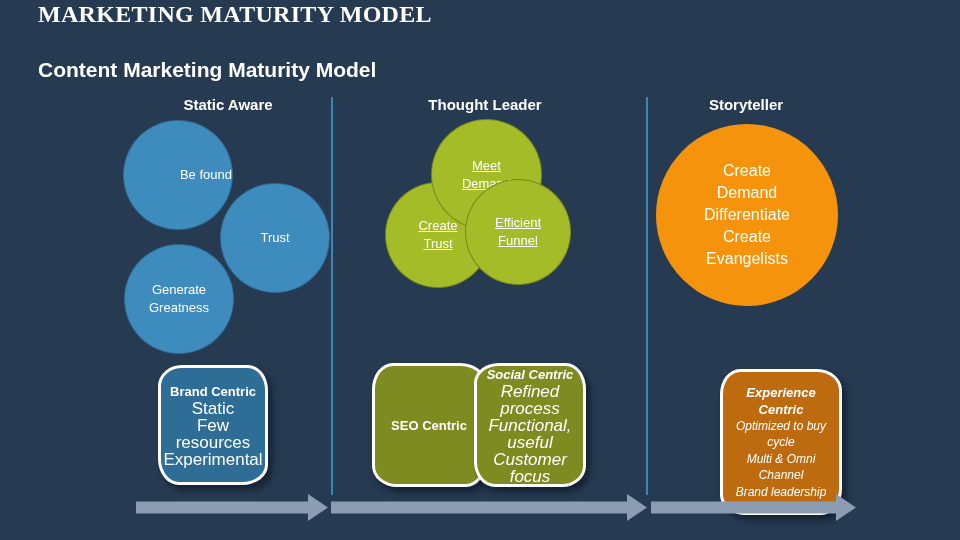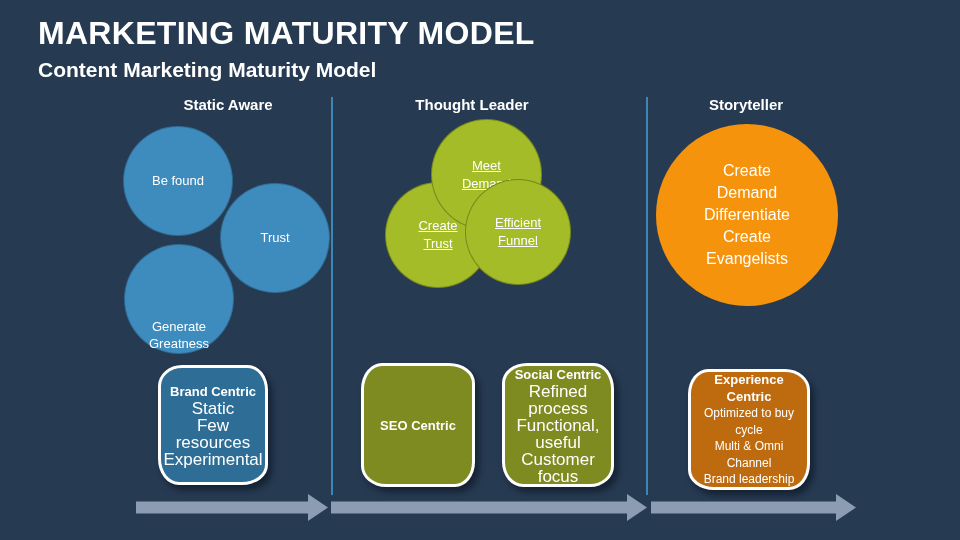--- a/index.html
+++ b/index.html
@@ -15,67 +15,67 @@
     --text:#FFFFFF;
   }
   *{margin:0;padding:0;box-sizing:border-box;}
   html,body{background:#111;}
   .slide{
     position:relative;width:960px;height:540px;background:var(--bg);
     font-family:"Liberation Sans","DejaVu Sans",sans-serif;color:var(--text);
     overflow:hidden;
   }
   .title{
-    position:absolute;left:38px;top:15px;font-size:32px;font-weight:bold;
-    letter-spacing:0.3px;white-space:nowrap;
+    position:absolute;left:38px;top:1px;font-size:24px;font-weight:bold;
+    letter-spacing:0.3px;white-space:nowrap;font-family:Liberation Serif, serif;
   }
   .subtitle{
     position:absolute;left:38px;top:58px;font-size:21px;font-weight:bold;
     white-space:nowrap;
   }
   .col-header{
     position:absolute;top:96px;width:220px;text-align:center;
     font-size:15px;font-weight:bold;
   }
-  .h1{left:118px;} .h2{left:362px;} .h3{left:636px;}
+  .h1{left:118px;} .h2{left:375px;} .h3{left:636px;}
   .divider{
     position:absolute;top:97px;width:2px;height:398px;background:var(--divider);
   }
   .d1{left:331px;} .d2{left:646px;}
   .circle{
     position:absolute;border-radius:50%;display:flex;align-items:center;
     justify-content:center;text-align:center;
   }
   .circle .lbl{white-space:pre-line;font-size:13px;line-height:1.35;}
   .c-blue{background:var(--blue-circle);border:1px solid rgba(22,48,70,0.35);}
   .c-green{background:var(--green-circle);border:1.5px solid rgba(74,86,14,0.5);text-decoration:underline;}
   .c-orange{background:var(--orange-circle);}
-  .c-befound{left:123px;top:126px;width:110px;height:110px;}
+  .c-befound{left:123px;top:120px;width:110px;height:110px;justify-content:flex-end;}
   .c-trust{left:220px;top:183px;width:110px;height:110px;}
-  .c-generate{left:124px;top:244px;width:110px;height:110px;align-items:flex-end;}
+  .c-generate{left:124px;top:244px;width:110px;height:110px;}
   .c-createtrust{left:385px;top:182px;width:106px;height:106px;z-index:1;}
   .c-meetdemand{left:431px;top:119px;width:111px;height:111px;z-index:2;}
   .c-efficient{left:465px;top:179px;width:106px;height:106px;z-index:3;}
   .c-story{left:656px;top:124px;width:182px;height:182px;}
   .c-story .lbl{font-size:16px;line-height:1.38;}
   .box{
     position:absolute;border:3px solid #fff;display:flex;flex-direction:column;
     align-items:center;justify-content:center;text-align:center;
     box-shadow:4px 5px 6px rgba(8,14,24,0.55);padding:4px 2px;
   }
   .box-title{font-size:13px;font-weight:bold;line-height:17px;}
   .box-body{font-size:17px;line-height:17px;white-space:pre-line;}
   .b1{left:158px;top:365px;width:110px;height:120px;background:var(--blue-box);
       border-radius:24px 20px 26px 21px / 21px 25px 20px 26px;}
-  .b2{left:361px;top:363px;width:114px;height:124px;background:var(--olive-box);
+  .b2{left:372px;top:363px;width:114px;height:124px;background:var(--olive-box);
       border-radius:21px 26px 20px 25px / 26px 20px 25px 21px;}
-  .b3{left:502px;top:363px;width:112px;height:124px;background:var(--olive-box);
-      border-radius:25px 20px 24px 21px / 20px 26px 21px 25px;}
-  .b4{left:688px;top:369px;width:122px;height:121px;background:var(--orange-box);
-      border-radius:20px 25px 21px 26px / 25px 21px 26px 20px;}
+  .b3{left:474px;top:363px;width:112px;height:124px;background:var(--olive-box);
+      border-radius:25px 20px 24px 21px / 20px 26px 21px 25px;font-style:italic;}
+  .b4{left:720px;top:369px;width:122px;height:146px;background:var(--orange-box);
+      border-radius:20px 25px 21px 26px / 25px 21px 26px 20px;font-style:italic;}
   .b4 .box-body{font-size:12px;line-height:16.5px;}
   .arrow{position:absolute;top:494px;height:27px;}
   .a1{left:136px;width:192px;}
   .a2{left:331px;width:316px;}
   .a3{left:651px;width:205px;}
 </style>
 </head>
 <body>
 
 <div class="slide">

